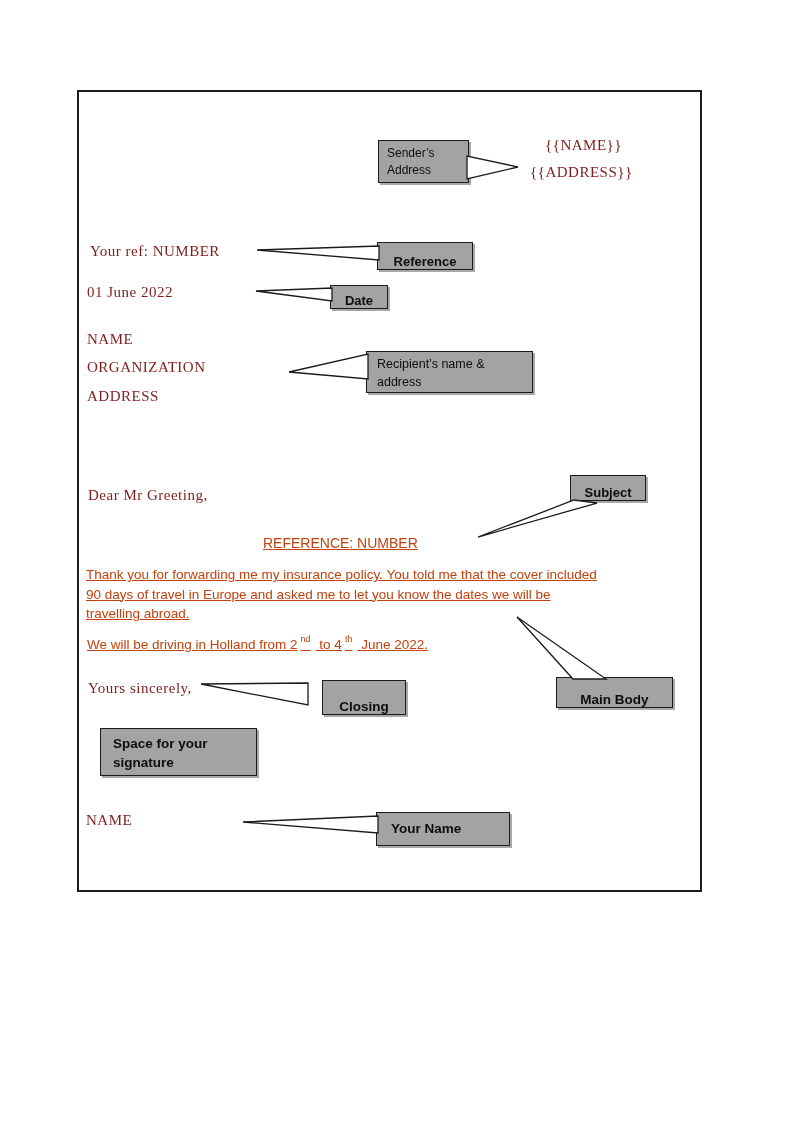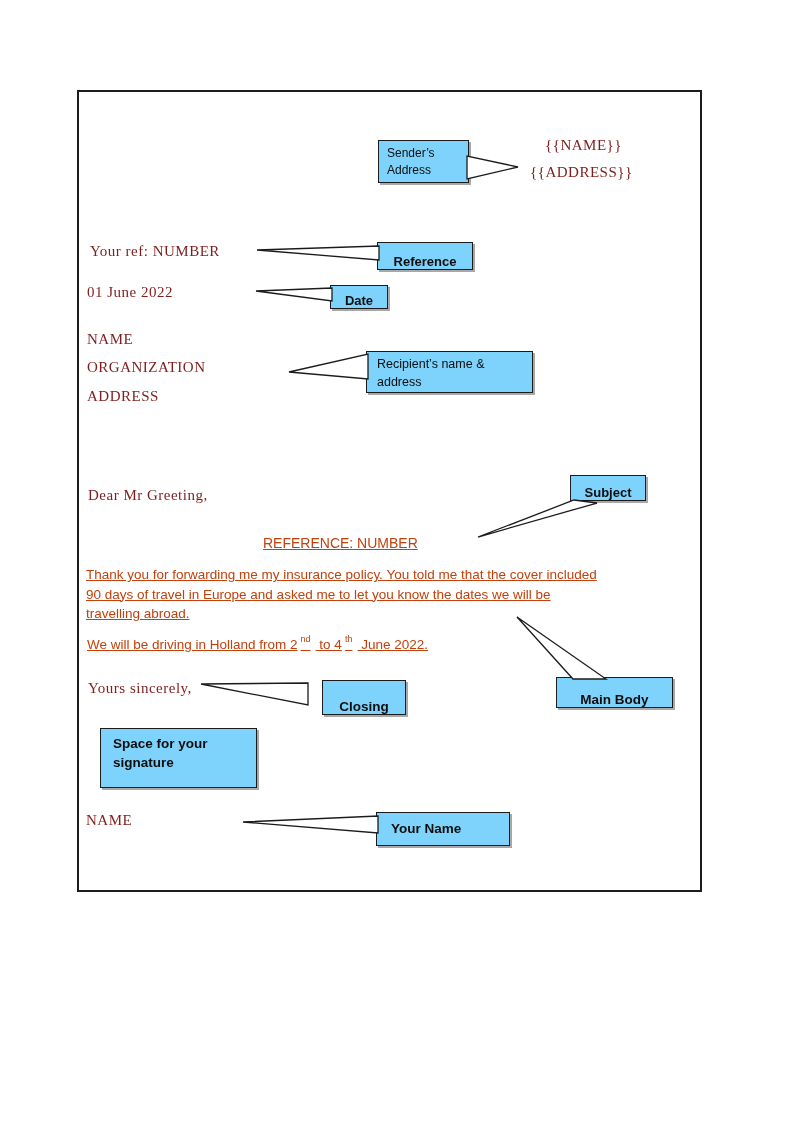--- a/index.html
+++ b/index.html
@@ -41,21 +41,21 @@
   }
   .p2 { white-space: pre-wrap; font-size: 13.5px; }
   .p2 sup {
     font-size: 9px;
     vertical-align: 7px;
     margin: 0 5px 0 3px;
     letter-spacing: 0;
   }
   .callout {
     position: absolute;
-    background: #7dd3fc;
+    background: #a3a3a3;
     border: 1.6px solid #1b1b1b;
     box-shadow: 2px 2px 0 #a8a8a8;
     box-sizing: border-box;
     font-family: "Liberation Sans", sans-serif;
     color: #0d0d0d;
     z-index: 2;
   }
   .bold { font-weight: bold; }
   .center {
     display: flex;
@@ -133,21 +133,21 @@
 </div>
 
 <div class="callout bold center" style="left:556px; top:677px; width:117px; height:31px; font-size:13.5px;">
   <span>Main Body</span>
 </div>
 
 <div class="callout bold center" style="left:322px; top:680px; width:84px; height:35px; font-size:13.5px;">
   <span>Closing</span>
 </div>
 
-<div class="callout bold" style="left:100px; top:728px; width:157px; height:60px; font-size:13.5px; line-height:19px; padding:5px 0 16px 12px;">
+<div class="callout bold" style="left:100px; top:728px; width:157px; height:48px; font-size:13.5px; line-height:19px; padding:5px 0 16px 12px;">
   <span class="lines">Space for your
 signature</span>
 </div>
 
 <div class="callout bold" style="left:376px; top:812px; width:134px; height:34px; font-size:13.5px; line-height:32px; padding-left:14px;">
   <span>Your Name</span>
 </div>
 
 <svg class="tails" viewBox="0 0 794 1122" xmlns="http://www.w3.org/2000/svg">
   <polygon points="467,156 467,179 518,167"></polygon>

